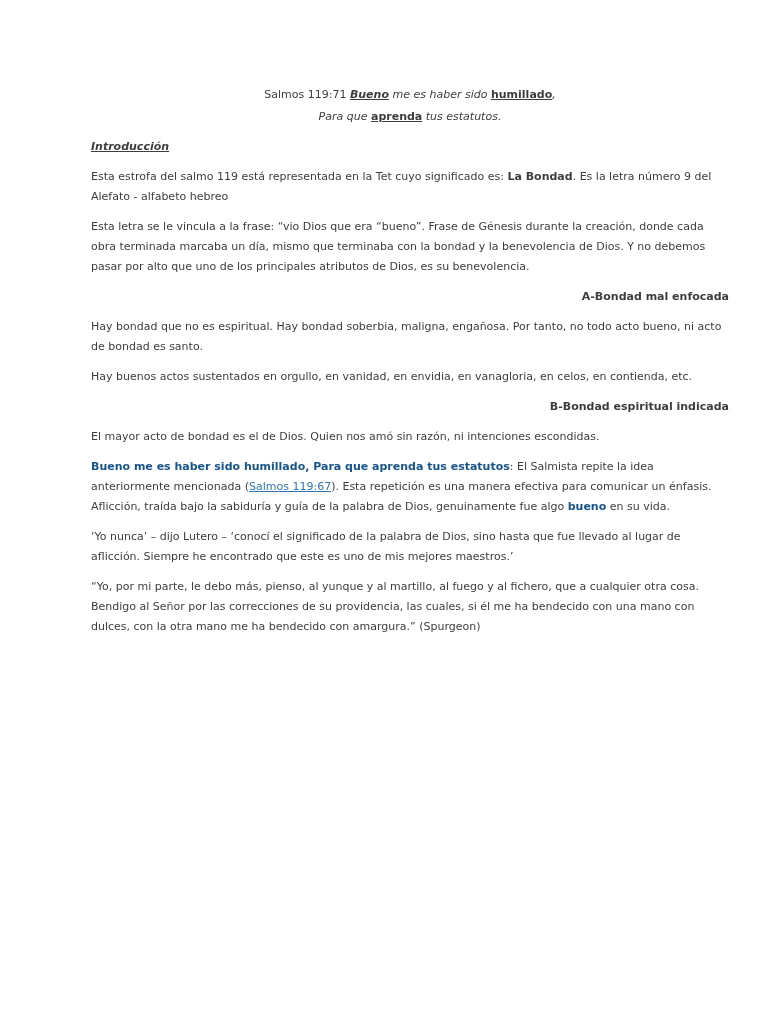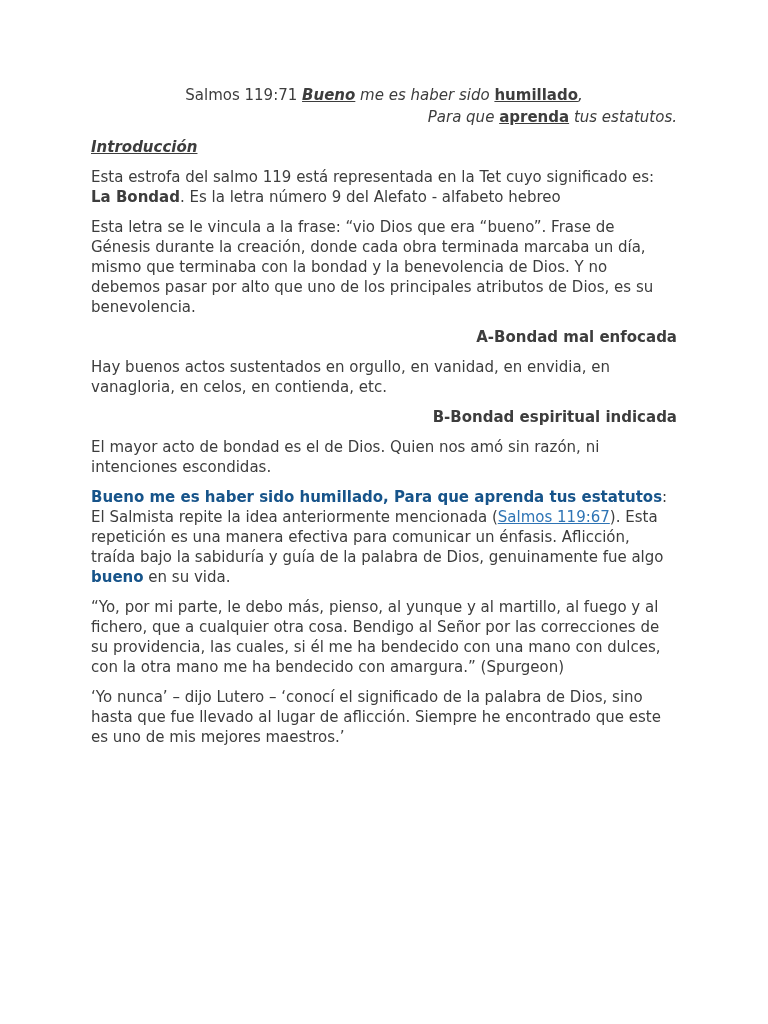--- a/index.html
+++ b/index.html
@@ -3,48 +3,49 @@
 <meta charset="utf-8">
 <style>
   html, body { margin: 0; padding: 0; background: #ffffff; }
   .page {
     position: relative;
     width: 768px;
     height: 1024px;
     margin: 0 auto;
     background: #ffffff;
     box-sizing: border-box;
-    padding: 84px 91px 0 91px;
+    padding: 84px 39px 0 91px;
     overflow: hidden;
     font-family: "DejaVu Sans", "Liberation Sans", sans-serif;
-    font-size: 15px;
+    font-size: 11px;
     line-height: 20px;
     color: #3d3d3d;
   }
   .blk { margin: 0 0 10px 0; }
   .title { text-align: center; line-height: 22px; margin: 0; }
-  .title-end { text-align: right; line-height: 22px; margin: 0 0 9px 0; }
+  .title-end { text-align: center; line-height: 22px; margin: 0 0 9px 0; }
   .para { }
   .para-indent { padding-left: 34px; text-align: right; }
   .b { font-weight: bold; }
   .i { font-style: italic; }
   .u { text-decoration: underline; }
   a.u { cursor: pointer; text-decoration: underline; }
 </style>
 </head>
 <body>
 
 <div class="page">
   <div id="doc" style="color: rgb(61, 61, 61);">
       <p class="blk title"><span>Salmos 119:71 </span><span class="b i u">Bueno</span><span> </span><span class="i">me es haber sido</span><span> </span><span class="b u">humillado</span><span class="i">,</span></p>
       <p class="blk title-end"><span class="i">Para que </span><span class="b u">aprenda</span><span class="i"> </span><span class="i">tus estatutos.</span></p>
       <p class="blk para"><span class="b i u">Introducción</span></p>
       <p class="blk para"><span>Esta estrofa del salmo 119 está representada en la Tet cuyo significado es: </span><span class="b">La Bondad</span><span>. Es la letra número 9 del Alefato - alfabeto hebreo</span></p>
       <p class="blk para"><span>Esta letra se le vincula a la frase: “vio Dios que era “bueno”. Frase de Génesis durante la creación, donde cada obra terminada marcaba un día, mismo que terminaba con la bondad y la benevolencia de Dios. Y no debemos pasar por alto que uno de los principales atributos de Dios, es su benevolencia.</span></p>
       <p class="blk para-indent"><span class="b">A-Bondad mal enfocada</span></p>
+      <p class="blk para"><span>Hay bondad que no es espiritual. Hay bondad soberbia, maligna, engañosa. Por tanto, no todo acto bueno, ni acto de bondad es santo.</span></p>
       <p class="blk para"><span>Hay buenos actos sustentados en orgullo, en vanidad, en envidia, en vanagloria, en celos, en contienda, etc.</span></p>
       <p class="blk para-indent"><span class="b">B-Bondad espiritual indicada</span></p>
       <p class="blk para"><span>El mayor acto de bondad es el de Dios. Quien nos amó sin razón, ni intenciones escondidas.</span></p>
       <p class="blk para"><span class="b" style="color: rgb(23, 84, 138);">Bueno me es haber sido humillado, Para que aprenda tus estatutos</span><span>: El Salmista repite la idea anteriormente mencionada (</span><a class="u" style="color: rgb(46, 116, 181);">Salmos 119:67</a><span>). Esta repetición es una manera efectiva para comunicar un énfasis. Aflicción, traída bajo la sabiduría y guía de la palabra de Dios, genuinamente fue algo </span><span class="b" style="color: rgb(23, 84, 138);">bueno</span><span> en su vida.</span></p>
+      <p class="blk para"><span>‘Yo nunca’ – dijo Lutero – ‘conocí el significado de la palabra de Dios, sino hasta que fue llevado al lugar de aflicción. Siempre he encontrado que este es uno de mis mejores maestros.’</span></p>
       <p class="blk para"><span>“Yo, por mi parte, le debo más, pienso, al yunque y al martillo, al fuego y al fichero, que a cualquier otra cosa. Bendigo al Señor por las correcciones de su providencia, las cuales, si él me ha bendecido con una mano con dulces, con la otra mano me ha bendecido con amargura.” (Spurgeon)</span></p>
-      <p class="blk para"><span>‘Yo nunca’ – dijo Lutero – ‘conocí el significado de la palabra de Dios, sino hasta que fue llevado al lugar de aflicción. Siempre he encontrado que este es uno de mis mejores maestros.’</span></p>
     </div>
 </div>
 
 </body></html>

